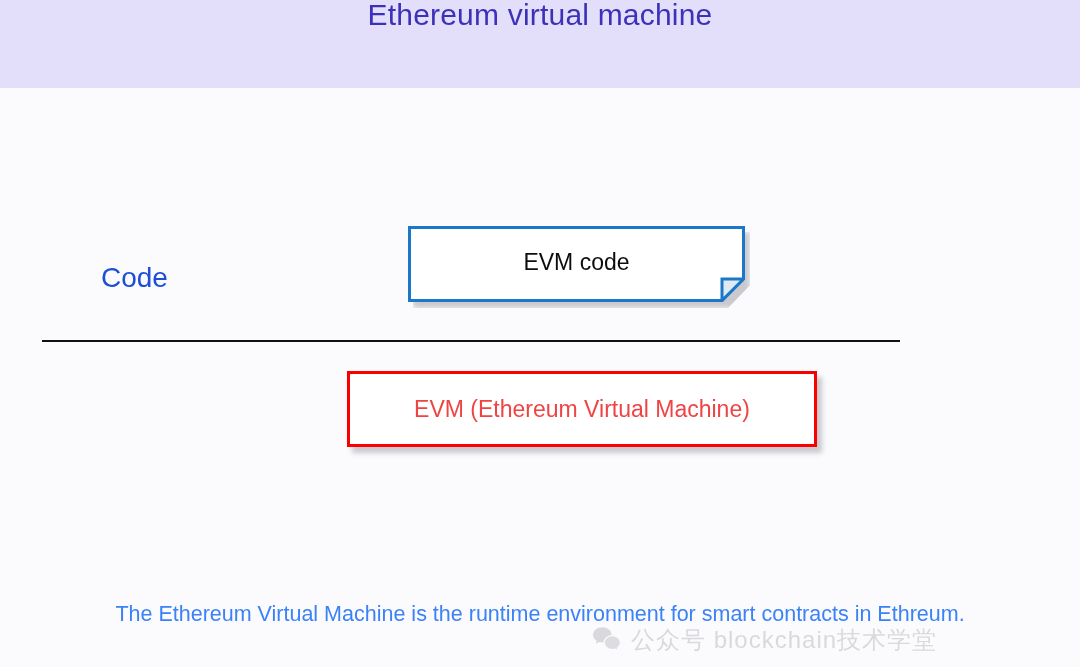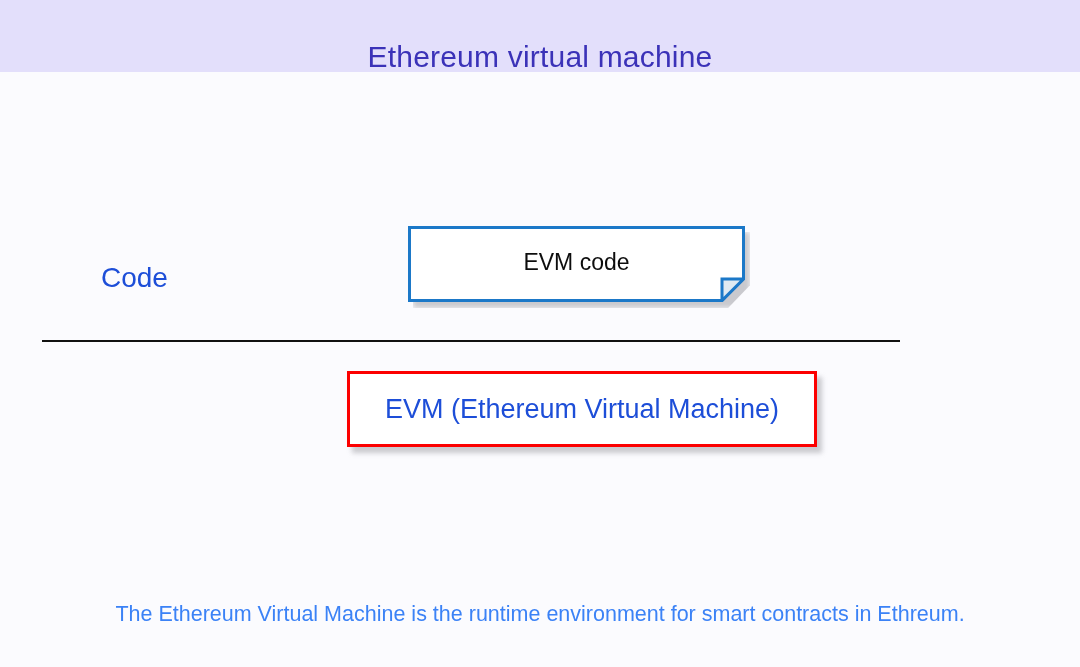--- a/index.html
+++ b/index.html
@@ -14,24 +14,24 @@
     overflow: hidden;
     position: relative;
   }
 
   
   .title-band {
     position: absolute;
     left: 0;
     top: 0;
     width: 1080px;
-    height: 72px;
+    height: 88px;
     background: #e3dffb;
     display: flex;
-    align-items: flex-end;
+    align-items: flex-start;
     justify-content: center;
     box-sizing: border-box;
   }
   .title-text {
     color: #3b32b8;
     font-size: 30px;
     font-weight: normal;
     letter-spacing: 0.2px;
     line-height: 1;
     white-space: nowrap;
@@ -133,22 +133,22 @@
     width: 470px;
     height: 76px;
     background: #ffffff;
     border: 3px solid #fc0000;
     box-sizing: border-box;
     display: flex;
     align-items: center;
     justify-content: center;
   }
   .vm-text {
-    font-size: 27px;
-    color: #1d4ed8;
+    font-size: 23px;
+    color: #ef4444;
     white-space: nowrap;
   }
 
   
   .caption {
     position: absolute;
     left: 0;
     top: 530px;
     width: 1080px;
     text-align: center;
@@ -208,14 +208,23 @@
 
   <div class="vm-box">
     <div class="vm-shadow"></div>
     <div class="vm-face">
       <span class="vm-text">EVM (Ethereum Virtual Machine)</span>
     </div>
   </div>
 
   <div class="caption">The Ethereum Virtual Machine is the runtime environment for smart contracts in Ethreum.</div>
 
+  <div class="watermark">
+    <span class="wm-icon">
+      <svg width="30" height="28" viewBox="0 0 30 28" xmlns="http://www.w3.org/2000/svg">
+        <path d="M10.3 1.2C5.2 1.2 1 4.6 1 8.8c0 2.4 1.4 4.6 3.6 6l-.9 3 3.4-1.7c1 .3 2.1.5 3.2.5 5.1 0 9.3-3.4 9.3-7.8S15.4 1.2 10.3 1.2z" fill="#8d8d93"></path>
+        <path d="M20.4 9.6c-4.6 0-8.3 3.1-8.3 7s3.7 7 8.3 7c1 0 1.9-.1 2.8-.4l3.1 1.5-.8-2.7c1.9-1.3 3.1-3.2 3.1-5.4 0-3.9-3.7-7-8.2-7z" fill="#9a9aa0" stroke="#fbfbfe" stroke-width="1.3"></path>
+      </svg>
+    </span>
+    <span class="wm-text">公众号  blockchain技术学堂</span>
+  </div>
 
 </div>
 
 </body></html>

